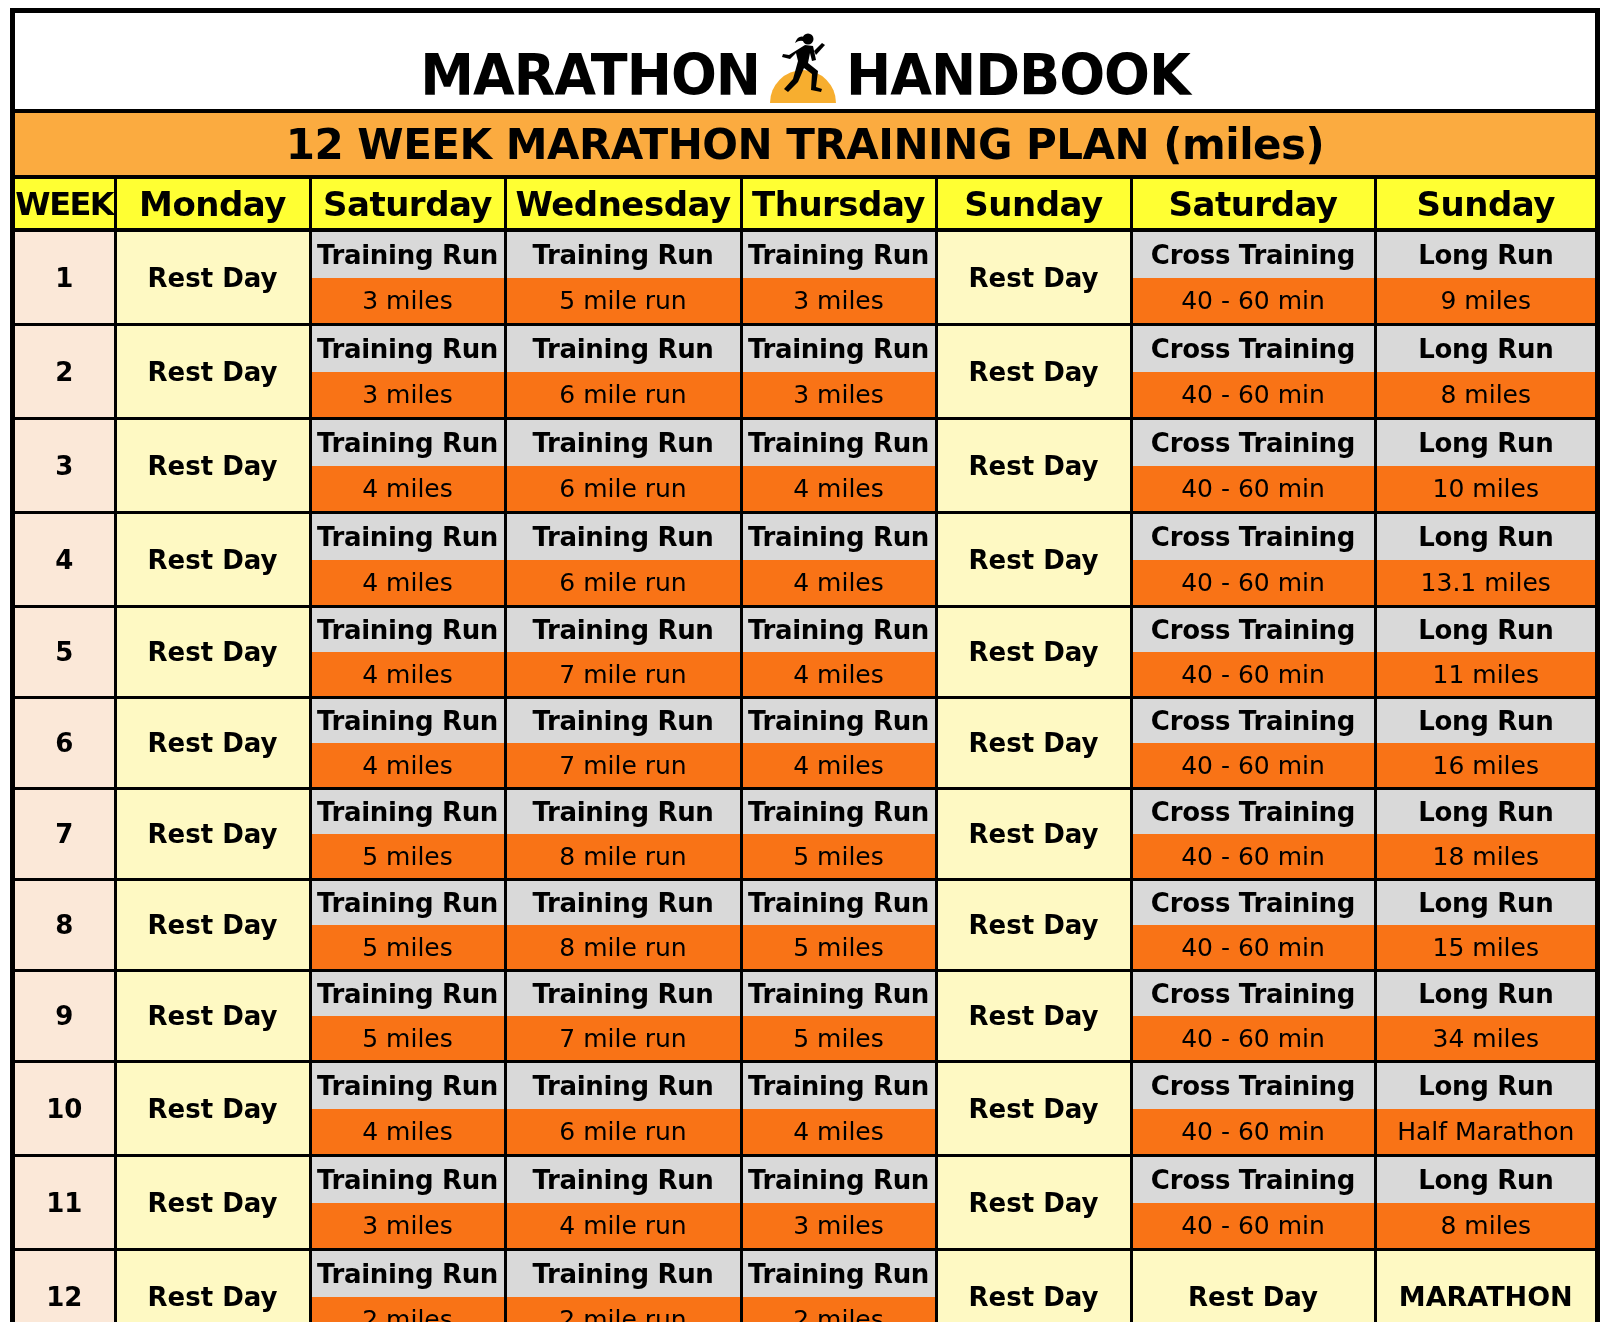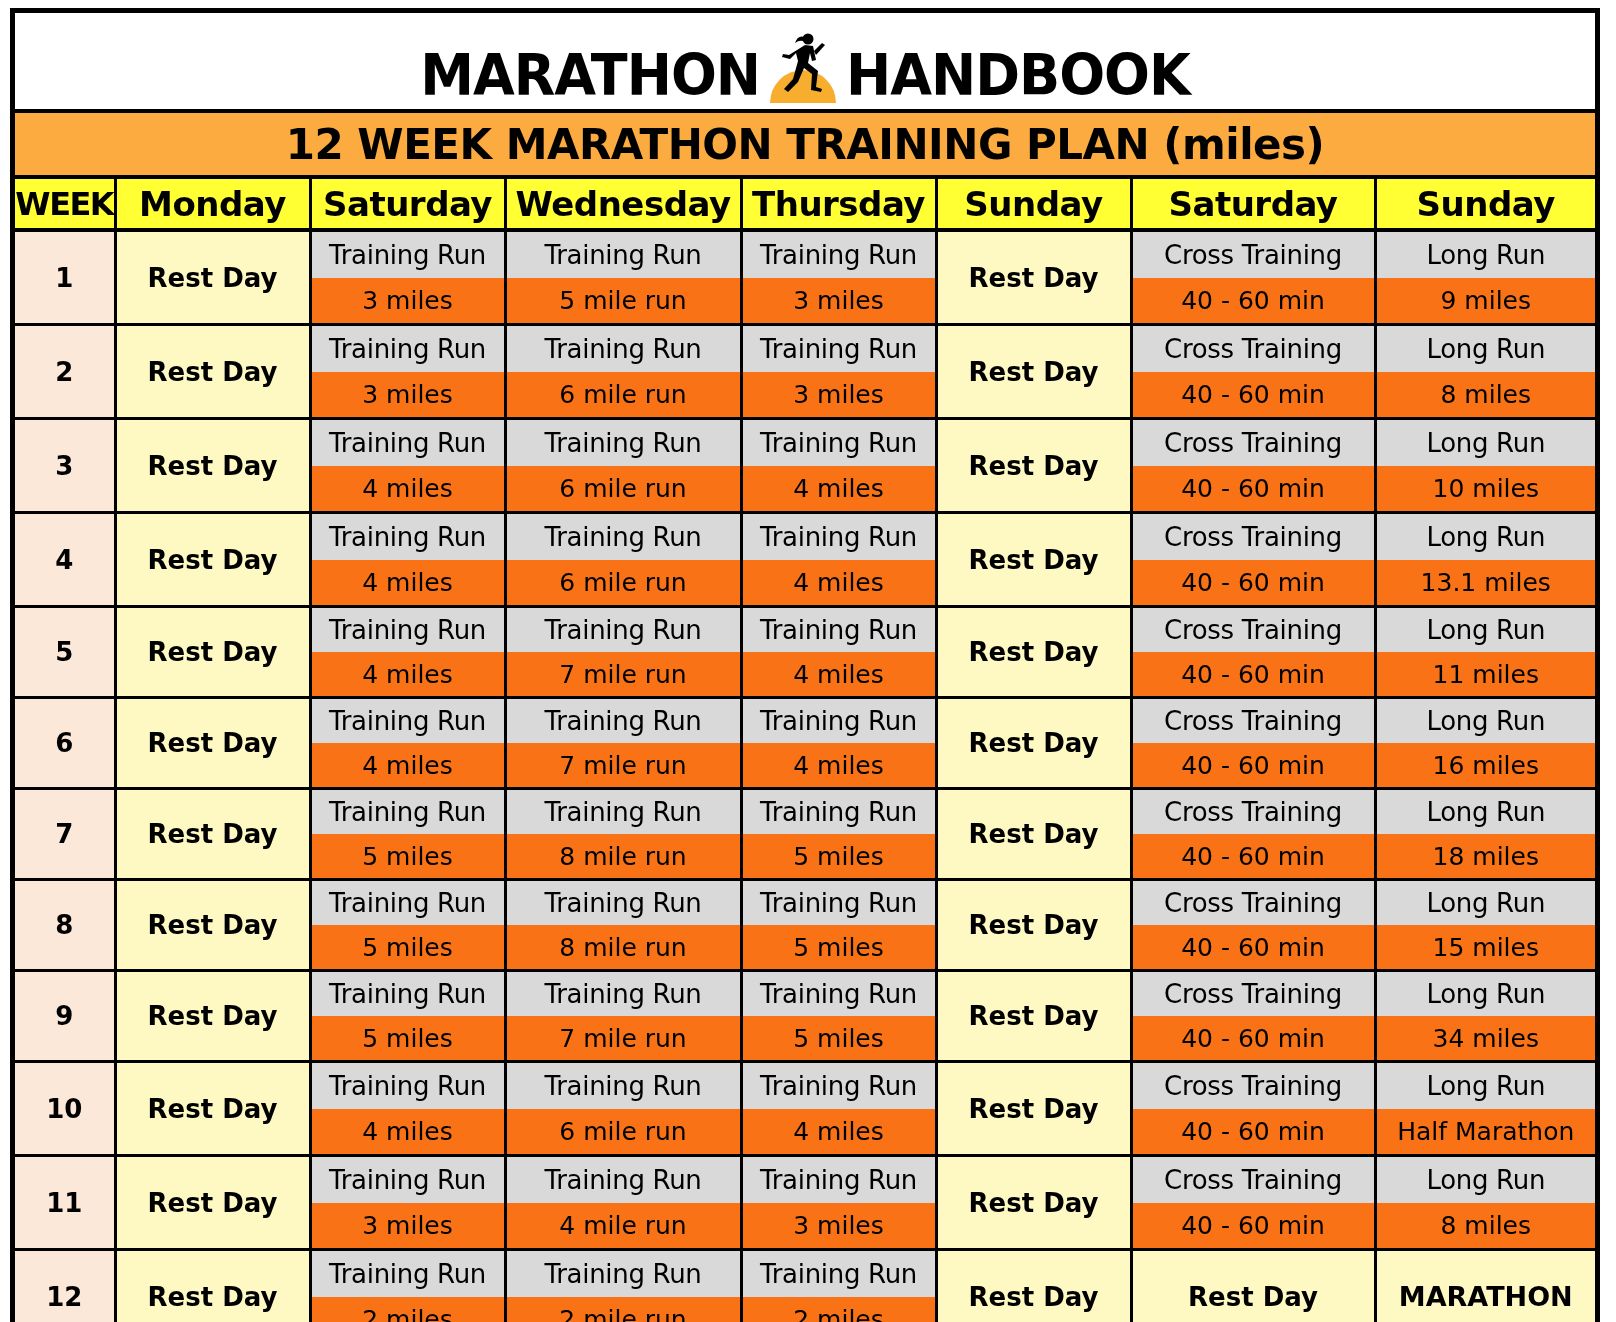--- a/index.html
+++ b/index.html
@@ -35,21 +35,21 @@
     font-family:"DejaVu Sans", sans-serif; color:#000;
   }
   table.plan tr td:first-child { border-left:none; }
   table.plan tr td:last-child { border-right:none; }
   table.plan tr:last-child td { border-bottom:none; }
   td.week { background:#fbe8d8; font-weight:bold; font-size:26px; }
   td.single { font-weight:bold; font-size:26px; background:#fef9c3; }
   td.single.marathon { font-size:27px; }
   .cell-pair { display:flex; flex-direction:column; height:100%; }
   .cell-top {
-    background:#d9d9d9; font-weight:normal; font-size:26px; flex:1;
+    background:#d9d9d9; font-weight:bold; font-size:26px; flex:1;
     display:flex; align-items:center; justify-content:center; letter-spacing:-0.3px; white-space:nowrap;
   }
   .cell-bot {
     background:#f97316; font-size:25px; flex:1; display:flex; align-items:center; justify-content:center; white-space:nowrap;
   }
   tr.wk { height:91px; }
   tr.wk.short { height:88px; }
   tr.wk td { height:inherit; }
 </style>
 </head>

